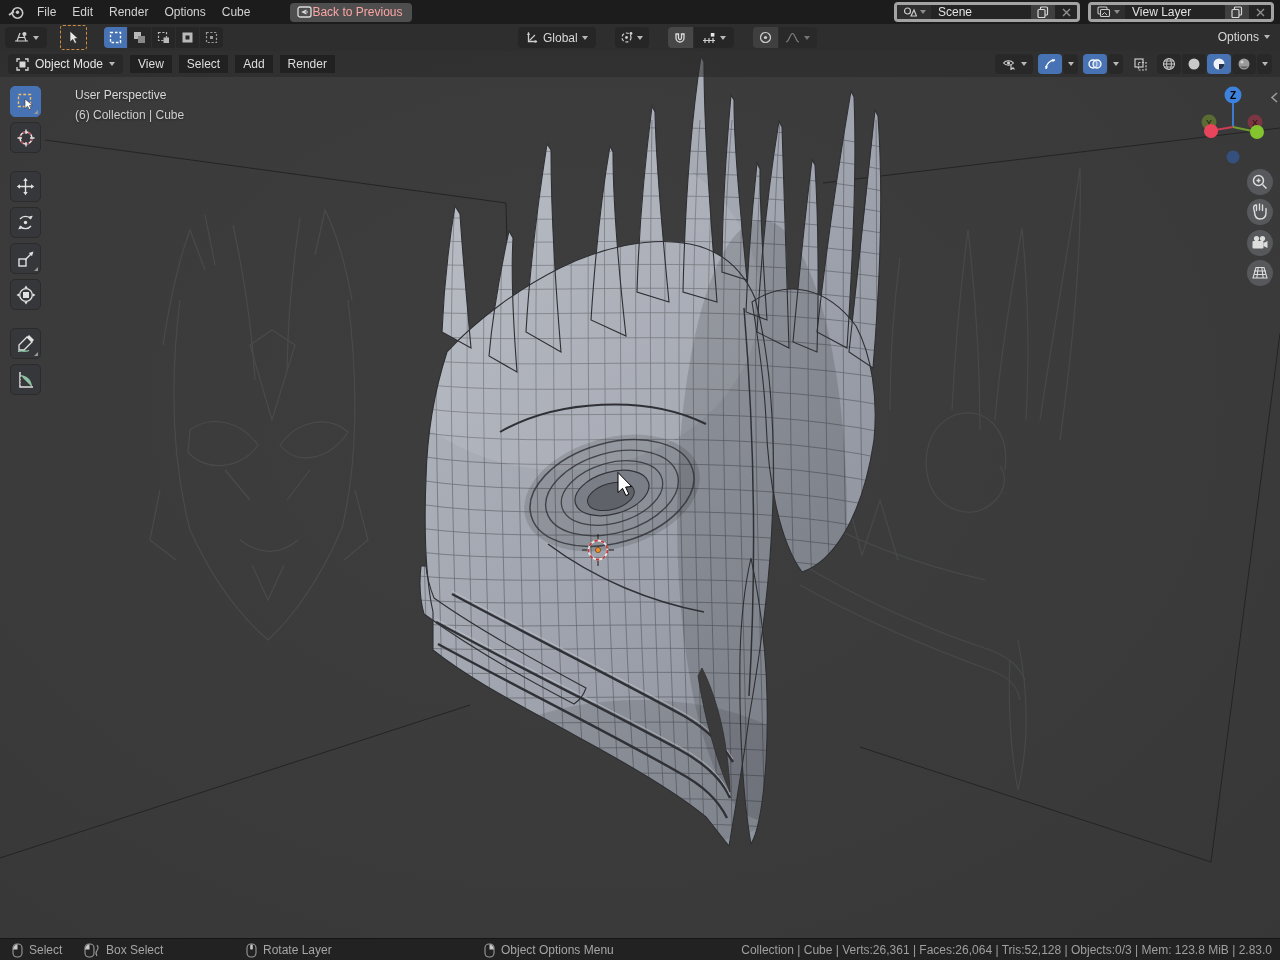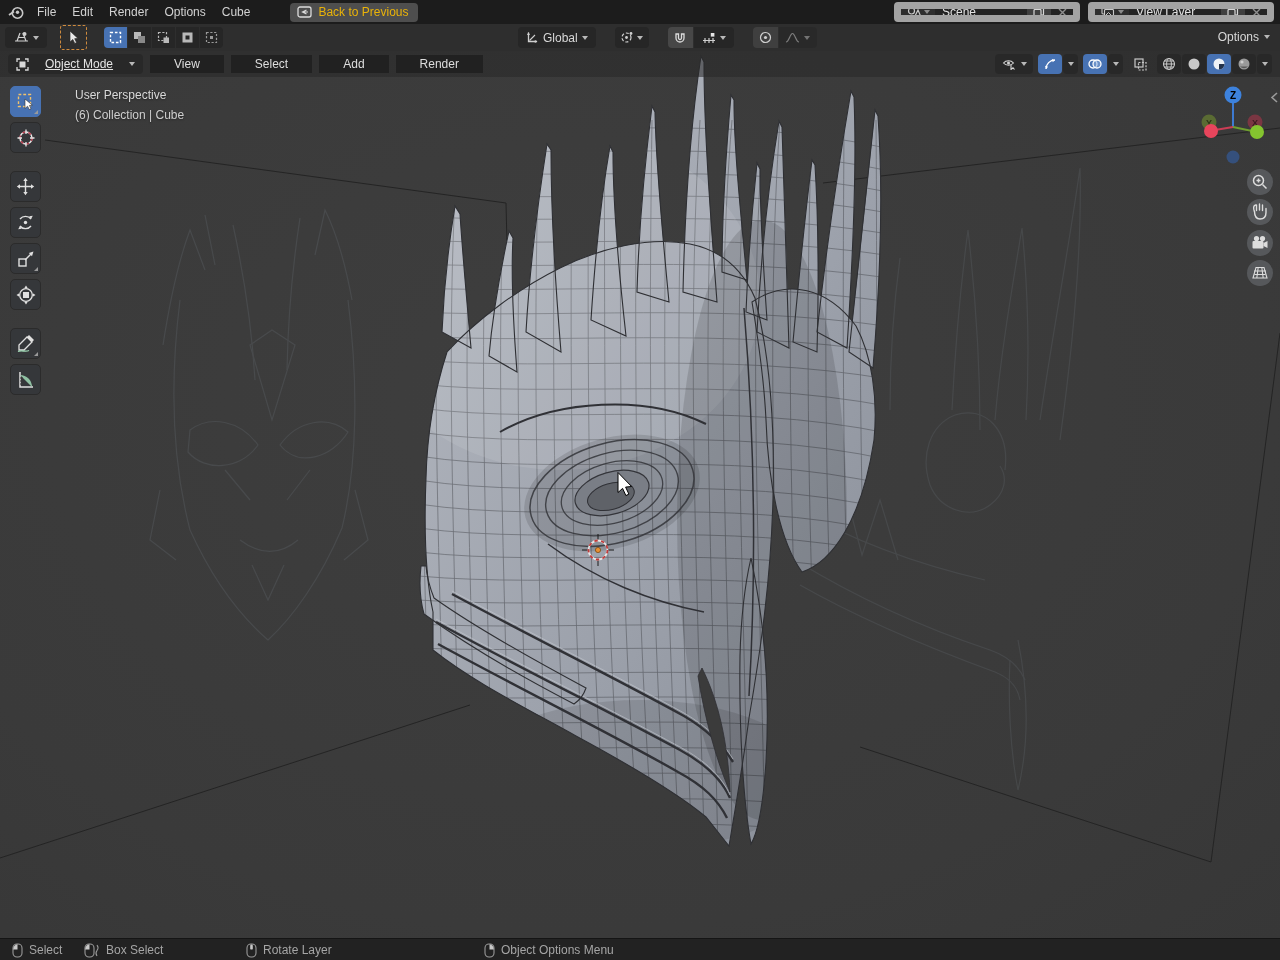--- a/index.html
+++ b/index.html
@@ -8,24 +8,24 @@
               color:#cccccc; user-select:none; }
   svg { display:block; }
   .chev { width:0; height:0; border-left:3.5px solid transparent; border-right:3.5px solid transparent;
           border-top:4.5px solid #b8b8b8; display:inline-block; }
   .chev.dim { border-top-color:#8b8b8b; }
 
   
   #topbar { position:absolute; top:0; left:0; width:1280px; height:24px; background:#1c1c1c;
             display:flex; align-items:center; padding:8px 6px; }
   .menu-item { padding:3px 8px; color:#d2d2d2; border-radius:3px; }
-  #back-btn { margin-left:32px; display:flex; align-items:center; gap:6px; background:#4e4e4e;
-              border-radius:4px; padding:2px 10px 3px 7px; color:#eab308; }
+  #back-btn { margin-left:32px; display:flex; align-items:center; background:#4e4e4e;
+              border-radius:4px; padding:2px 10px 3px 7px; color:#fca5a5; }
   .tb-spacer { flex:1; }
-  .selector { display:flex; align-items:center; height:20px; background:#242424; border:7px solid #a3a3a3;
+  .selector { display:flex; align-items:center; height:20px; background:#242424; border:3px solid #a3a3a3;
               border-radius:4px; overflow:hidden; margin-left:8px; width:186px; }
   .sel-iconzone { width:34px; height:100%; background:#2e2e2e; display:flex; align-items:center;
                   justify-content:center; gap:3px; }
   .sel-text { flex:1; padding:0 7px; color:#e3e3e3; white-space:nowrap; overflow:hidden; }
   .sel-new { width:24px; height:100%; background:#3f3f3f; display:flex; align-items:center; justify-content:center; }
   .sel-x { width:22px; height:100%; display:flex; align-items:center; justify-content:center; color:#8f8f8f; }
 
   
   #toolrow { position:absolute; top:24px; left:0; width:1280px; height:27px; background:#2e2e2e;
              display:flex; align-items:center; padding:0 5px; }
@@ -54,22 +54,22 @@
 
   
   #viewport { position:absolute; top:51px; left:0; width:1280px; height:887px; overflow:hidden;
               background:radial-gradient(ellipse at 45% 40%, #3e3e3e 0%, #3a3a3a 70%, #373737 100%); }
   #viewport-canvas { position:absolute; top:0; left:0; }
 
   
   #vp-header { position:absolute; top:0; left:0; width:1280px; height:26px; background:rgba(40,40,40,.55);
                display:flex; align-items:center; padding:0 8px; }
   #mode-dd { height:20px; background:#282828; border-radius:4px; display:flex; align-items:center;
-             gap:16px; padding:0 8px; color:#e4e4e4;text-decoration:underline; }
-  .hmenu { margin-left:7px; padding:2px 24px; background:rgba(28,28,28,.75); border-radius:0; color:#dedede; }
+             gap:6px; padding:0 8px; color:#e4e4e4; }
+  .hmenu { margin-left:7px; padding:2px 8px; background:rgba(28,28,28,.75); border-radius:0; color:#dedede; }
   #vph-right { margin-left:auto; display:flex; align-items:center; gap:5px; }
   .vph-btn { height:20px; background:rgba(40,40,40,.9); border-radius:4px; display:flex;
              align-items:center; justify-content:center; gap:3px; color:#d6d6d6; }
   .w24 { width:24px; } .w14 { width:15px; } .w36 { width:38px; padding:0 2px; }
 
   
   #toolshelf { position:absolute; left:10px; top:35px; display:flex; flex-direction:column; gap:5px; }
   .tool-btn { width:31px; height:31px; background:#35373a; border:1px solid #2b2b2b; border-radius:5px;
               display:flex; align-items:center; justify-content:center; position:relative; }
   .tool-btn.active { background:#4772b3; border-color:#4772b3; }
@@ -751,13 +751,14 @@
   </div>
   <div class="hint" style="left:484px">
     <span>
       <svg width="11" height="15" viewBox="0 0 11 15">
           <rect x="1" y="1" width="9" height="13" rx="4" fill="none" stroke="#9a9a9a" stroke-width="1.1"></rect>
           <path d="M5.5,1.2 C8,1.4 9.7,3.2 9.8,6.5 L5.5,6.5 Z" fill="#c9c9c9"></path>
         </svg>
     </span>
     <span>Object Options Menu</span>
   </div>
+  <div id="stats">Collection | Cube | Verts:26,361 | Faces:26,064 | Tris:52,128 | Objects:0/3 | Mem: 123.8 MiB | 2.83.0</div>
 </div>
 
 </body></html>

